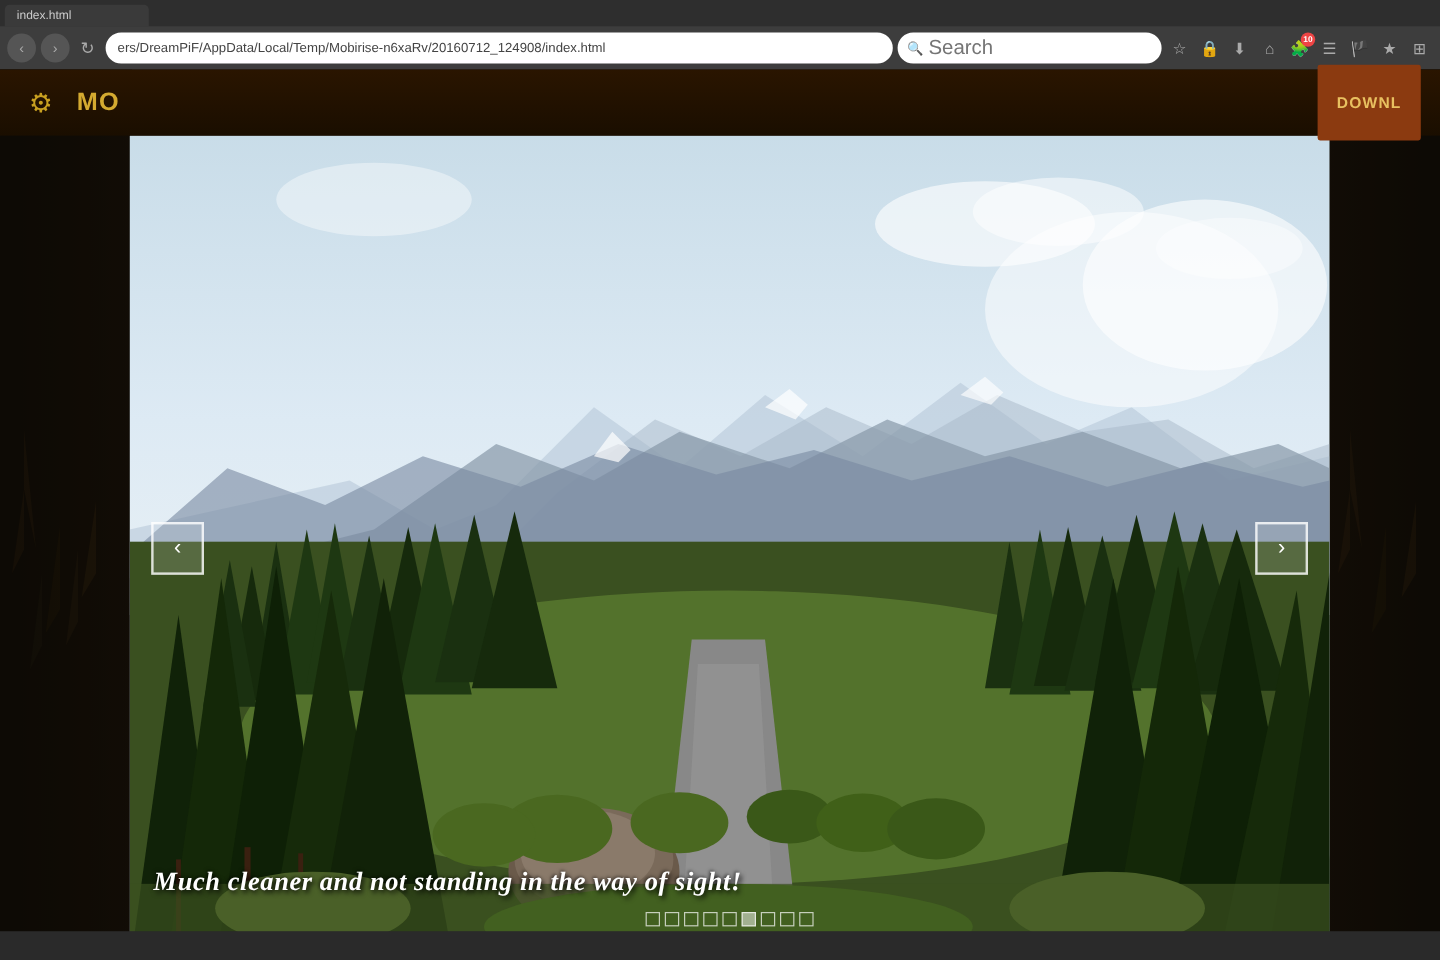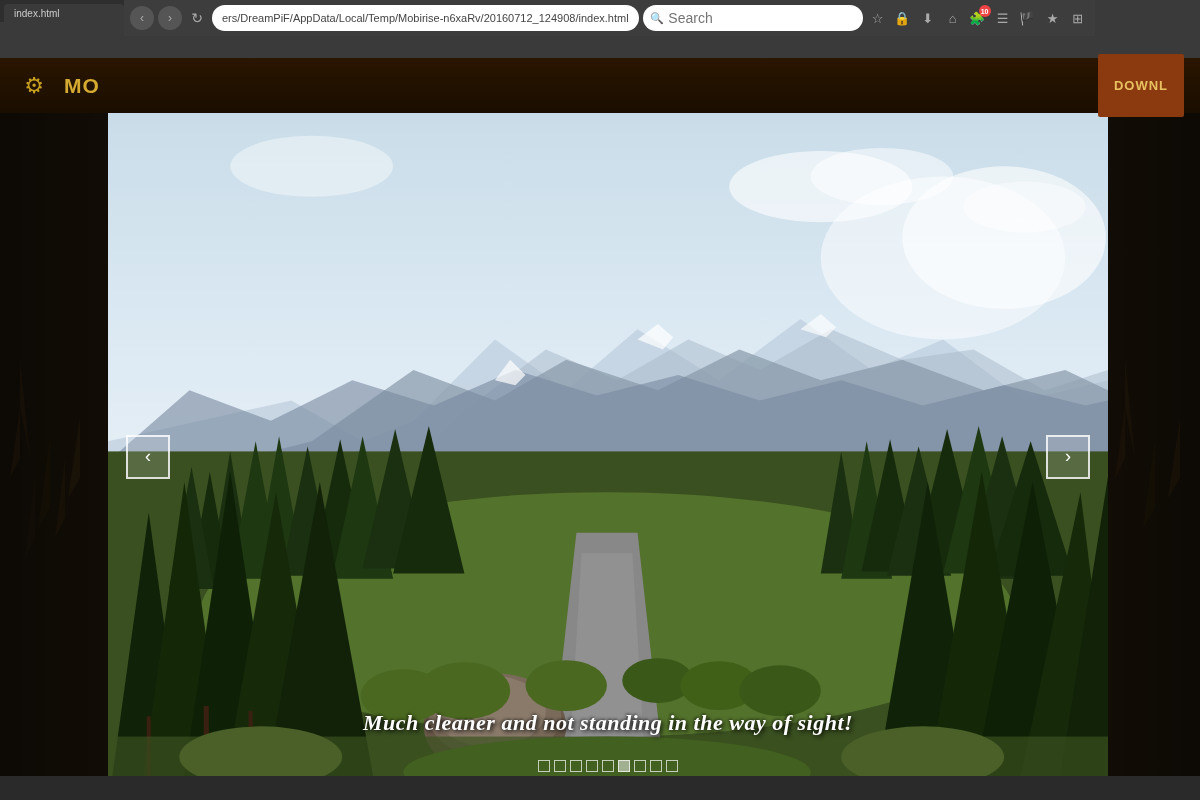--- a/index.html
+++ b/index.html
@@ -10,21 +10,21 @@
       font-family: Arial, sans-serif;
       background: #1a1a1a;
     }
 
     
     .browser-chrome {
       width: 100%;
       background: #3a3a3a;
       height: 58px;
       display: flex;
-      flex-direction: row;
+      flex-direction: column;
     }
 
     .browser-tabs {
       height: 22px;
       background: #2e2e2e;
       display: flex;
       align-items: flex-end;
       padding-left: 4px;
     }
 
@@ -82,21 +82,20 @@
       flex: 1;
       height: 26px;
       background: #fff;
       border-radius: 13px;
       display: flex;
       align-items: center;
       padding: 0 10px;
       font-size: 11px;
       color: #333;
       overflow: hidden;
-      justify-content: center;
     }
 
     .address-text {
       overflow: hidden;
       text-overflow: ellipsis;
       white-space: nowrap;
       color: #444;
       font-size: 11px;
     }
 
@@ -112,21 +111,21 @@
     }
 
     .search-icon-small {
       color: #888;
       font-size: 11px;
     }
 
     .search-input {
       border: none;
       outline: none;
-      font-size: 14px;
+      font-size: 17px;
       color: #444;
       background: transparent;
       width: 100%;
     }
 
     .toolbar-icons {
       display: flex;
       align-items: center;
       gap: 3px;
     }
@@ -270,24 +269,24 @@
       width: 100%;
       height: 100%;
       position: absolute;
       top: 0;
       left: 0;
     }
 
     
     .slider-caption {
       position: absolute;
-      bottom: 64px;
+      bottom: 52px;
       left: 0;
       right: 0;
-      text-align: center;
+      text-align: left;
       padding: 0 20px;
       z-index: 20;
     }
 
     .caption-text {
       color: #fff;
       font-size: 22px;
       font-style: italic;
       font-weight: bold;
       text-shadow: 2px 2px 4px rgba(0,0,0,0.8), -1px -1px 3px rgba(0,0,0,0.6);

